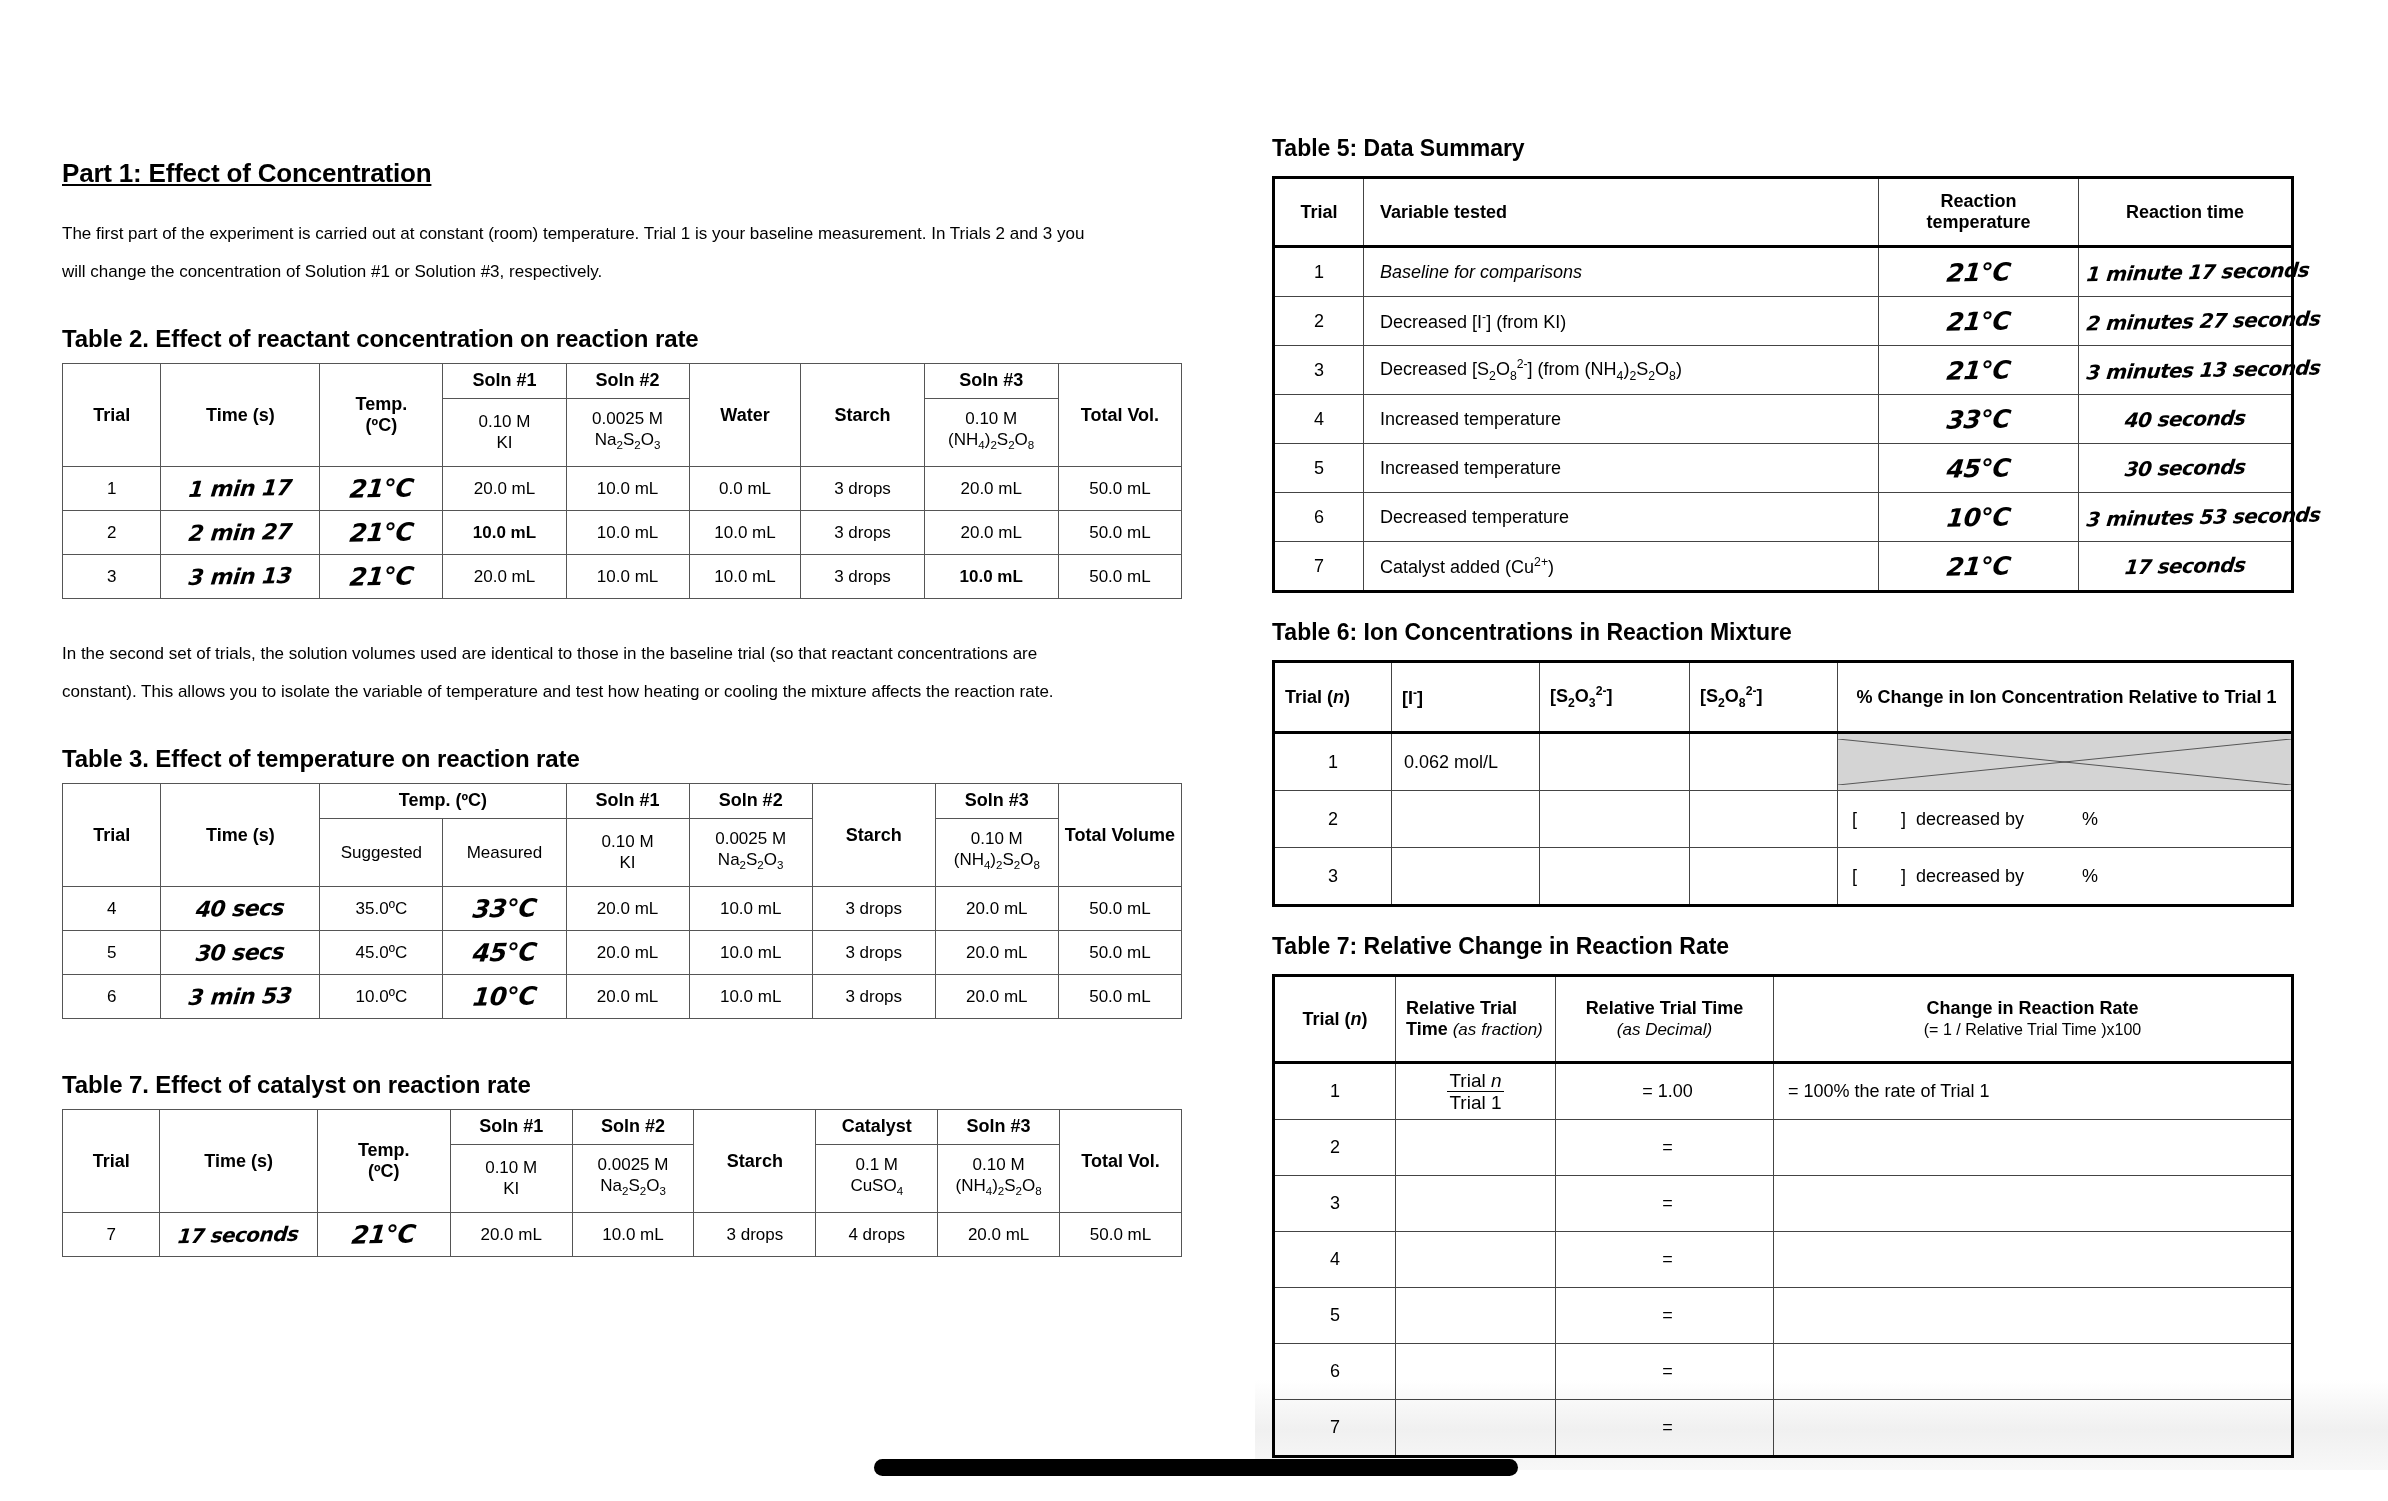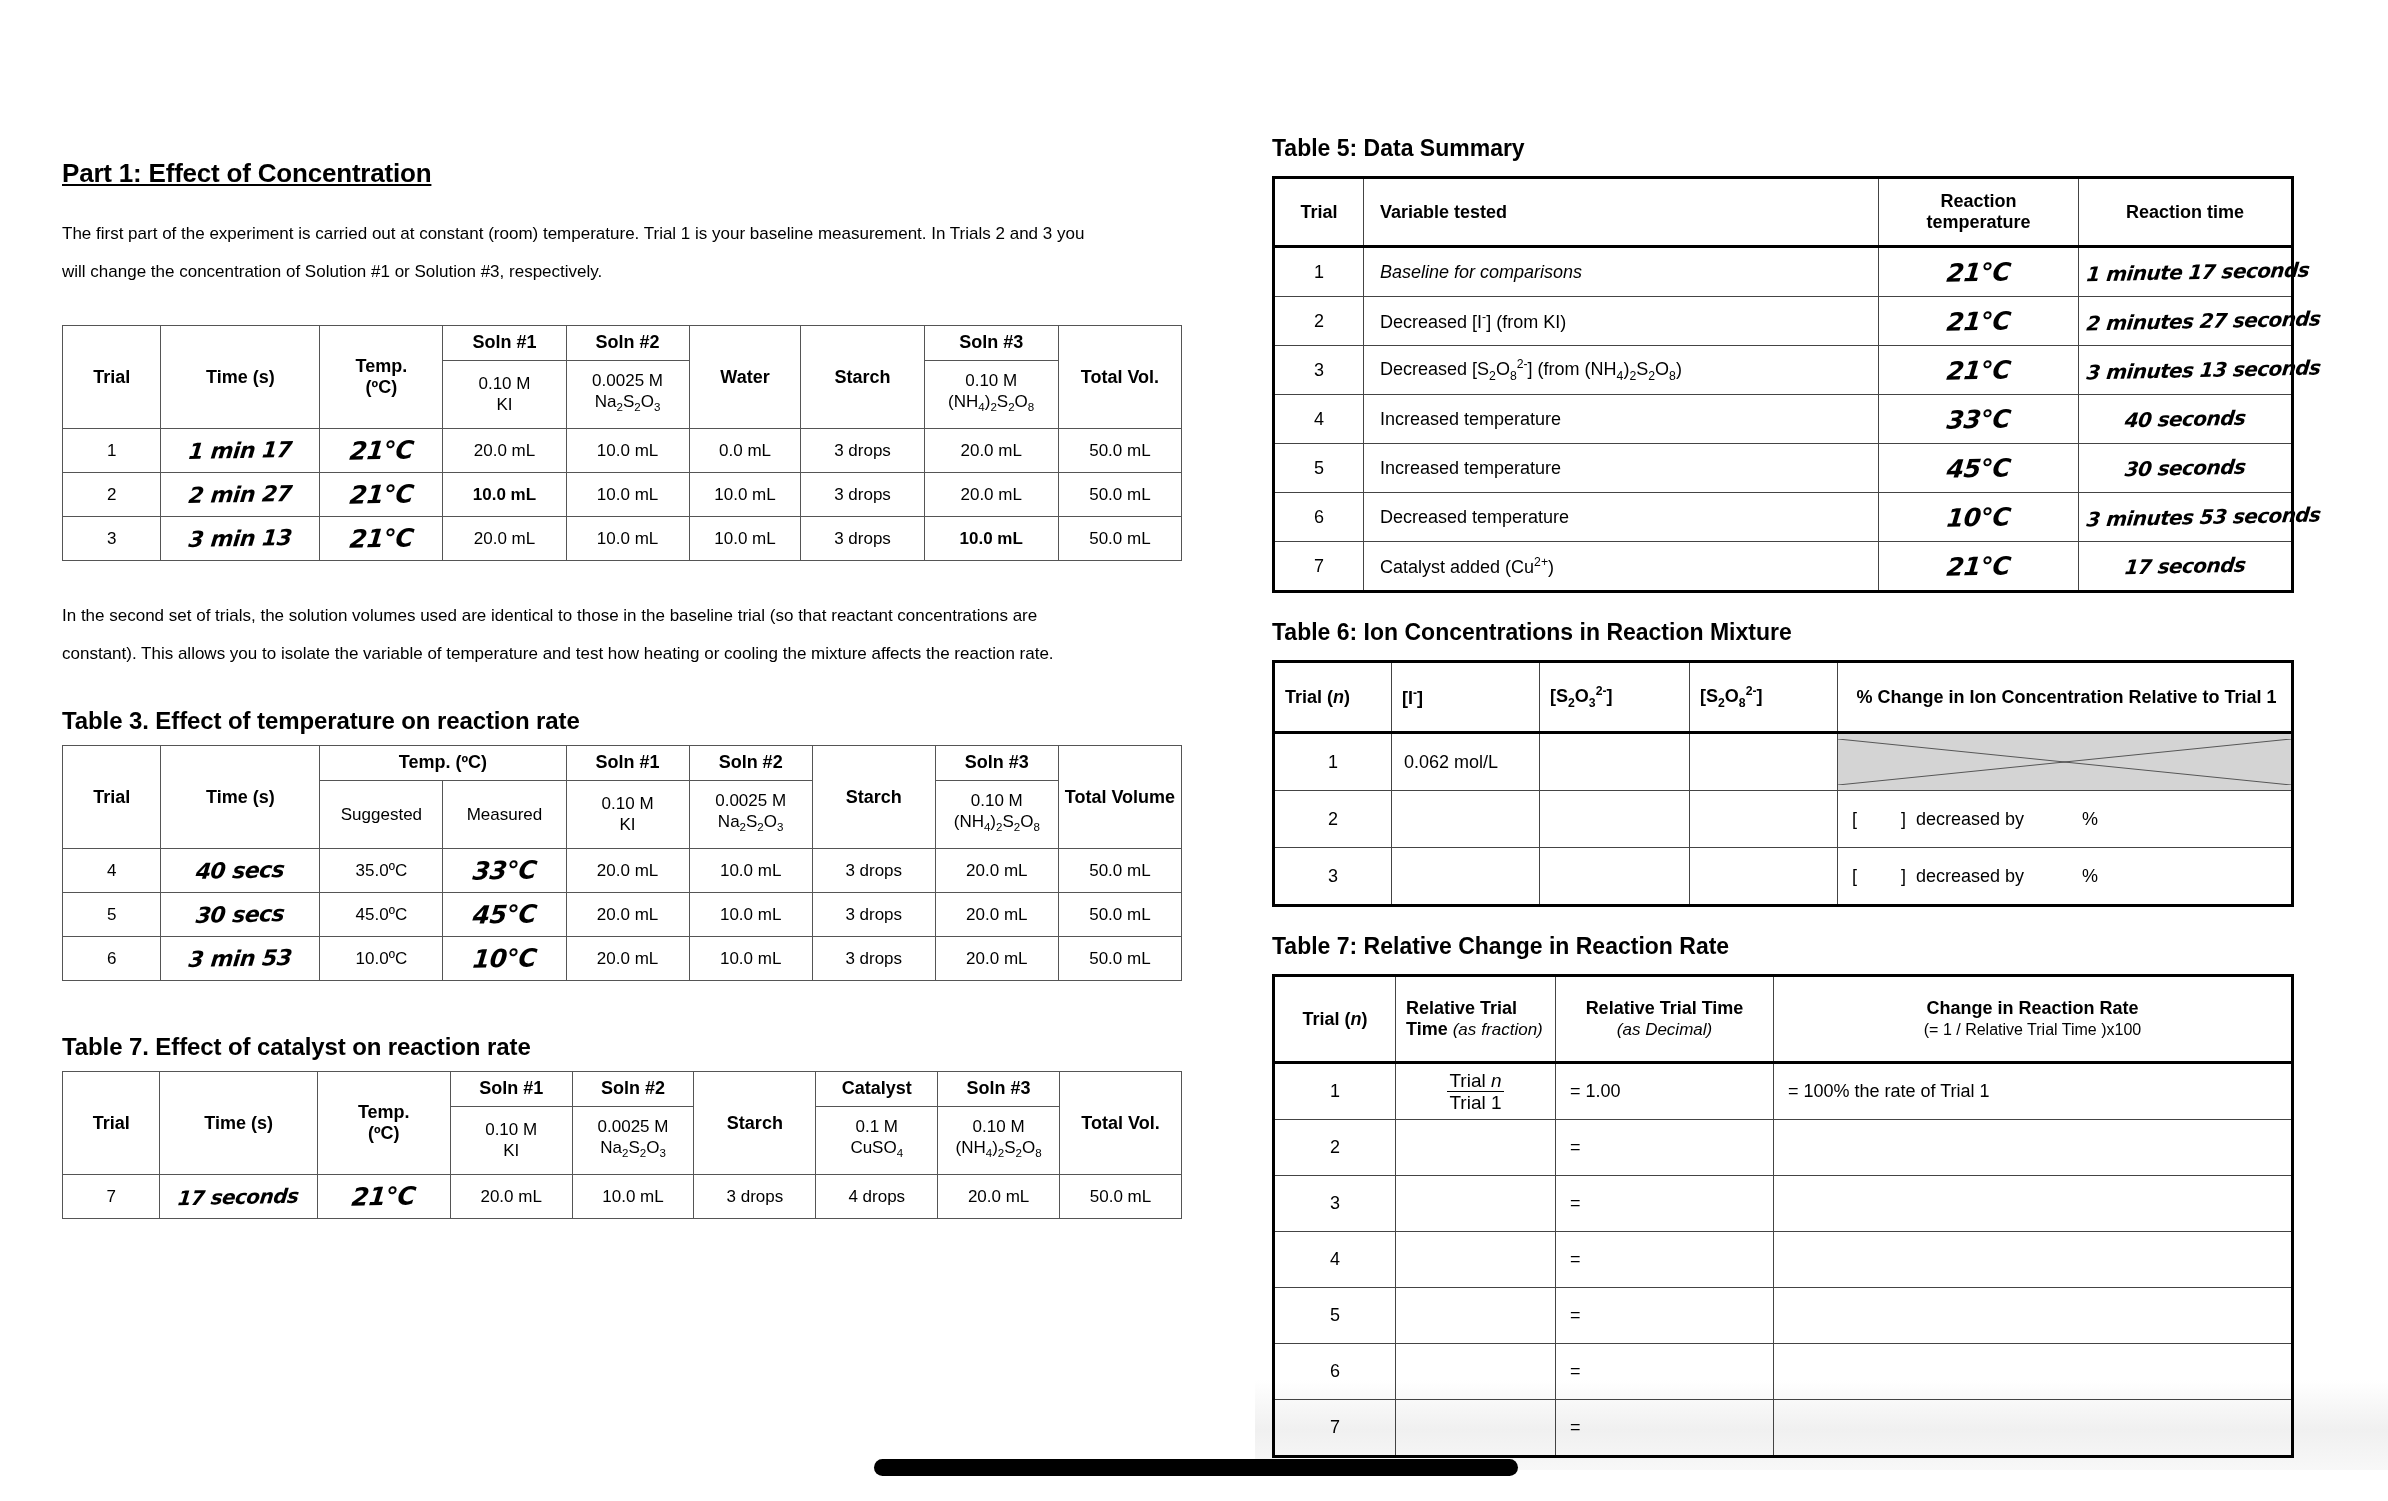--- a/index.html
+++ b/index.html
@@ -151,21 +151,21 @@
   }
   #table6 .x-cell svg { display: block; width: 100%; height: 100%; }
   #table6 .pct-cell { text-align: left; padding-left: 14px; }
   #table6 .pct-cell .gap1 { display: inline-block; width: 44px; }
   #table6 .pct-cell .gap2 { display: inline-block; width: 58px; }
 
   
   #table7 td { height: 45px; }
   #table7 .c-trial { text-align: center; width: 122px; }
   #table7 .c-frac  { width: 160px; text-align: center; }
-  #table7 .c-dec   { width: 218px; text-align: left; padding-left: 14px; }
+  #table7 .c-dec   { width: 218px; text-align: center; padding-left: 14px; }
   #table7 .c-chg   { text-align: left; padding-left: 14px; }
   .frac {
     display: inline-block;
     text-align: center;
     line-height: 22px;
     font-size: 19px;
   }
   .frac .num { border-bottom: 1px solid #000; padding: 0 2px; }
   .hdr-sub { font-weight: normal; font-style: italic; font-size: 17px; }
   .hdr-sub-b { font-weight: normal; font-size: 16px; }
@@ -188,20 +188,21 @@
 
 <div id="page">
 
   <div class="soft-shade"></div>
 
   <div class="col-left">
 
     <div class="part-head">Part 1: Effect of Concentration</div>
     <div class="para">The first part of the experiment is carried out at constant (room) temperature. Trial 1 is your baseline measurement. In Trials 2 and 3 you will change the concentration of Solution #1 or Solution #3, respectively.</div>
 
+    <div class="tbl-cap">Table 2. Effect of reactant concentration on reaction rate</div>
     <table class="lab-table" id="table2">
       <colgroup>
         <col style="width:88px">
           <col style="width:142px">
           <col style="width:110px">
         <col style="width:110px">
           <col style="width:110px">
           <col style="width:100px">
         <col style="width:110px">
           <col style="width:120px">

